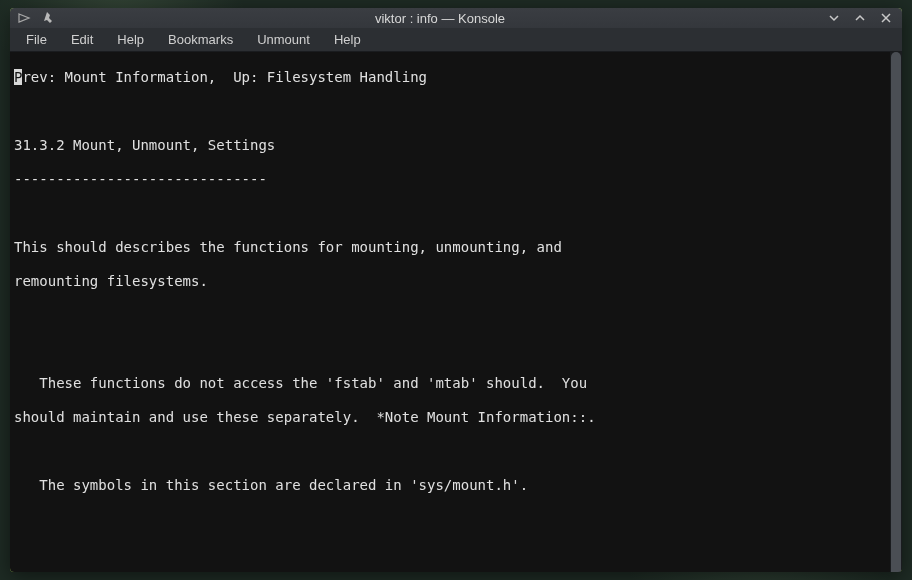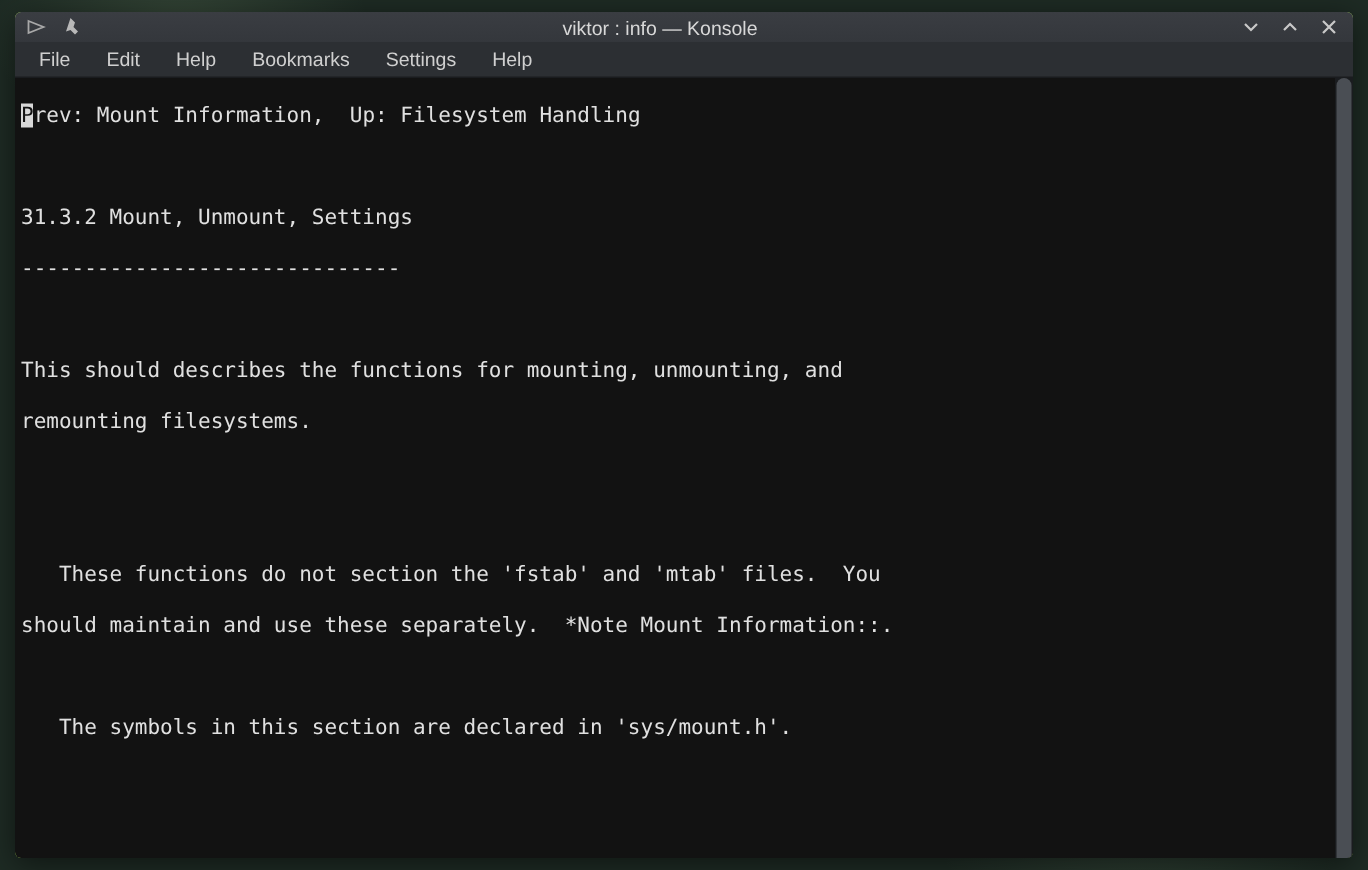--- a/index.html
+++ b/index.html
@@ -171,36 +171,36 @@
           </svg>
       </span>
     </div>
   </div>
 
   <div class="menubar">
     <div class="menu-item">File</div>
     <div class="menu-item">Edit</div>
     <div class="menu-item">Help</div>
     <div class="menu-item">Bookmarks</div>
-    <div class="menu-item">Settings</div>
+    <div class="menu-item">Unmount</div>
     <div class="menu-item">Help</div>
   </div>
 
   <div class="terminal-area">
     <div class="terminal">
 <div class="term-line"><span class="cursor-cell">P</span><span>rev: Mount Information,  Up: Filesystem Handling</span></div>
 <div class="term-line"></div>
 <div class="term-line">31.3.2 Mount, Unmount, Settings</div>
 <div class="term-line">------------------------------</div>
 <div class="term-line"></div>
 <div class="term-line">This should describes the functions for mounting, unmounting, and</div>
 <div class="term-line">remounting filesystems.</div>
 <div class="term-line"></div>
 <div class="term-line"></div>
-<div class="term-line">   These functions do not section the 'fstab' and 'mtab' files.  You</div>
+<div class="term-line">   These functions do not access the 'fstab' and 'mtab' should.  You</div>
 <div class="term-line"><span>should maintain and use these separately.  </span><span class="u">*Note Mount Information</span><span>::.</span></div>
 <div class="term-line"></div>
 <div class="term-line">   The symbols in this section are declared in 'sys/mount.h'.</div>
 <div class="term-line"></div>
 
 
 
 
 
 

